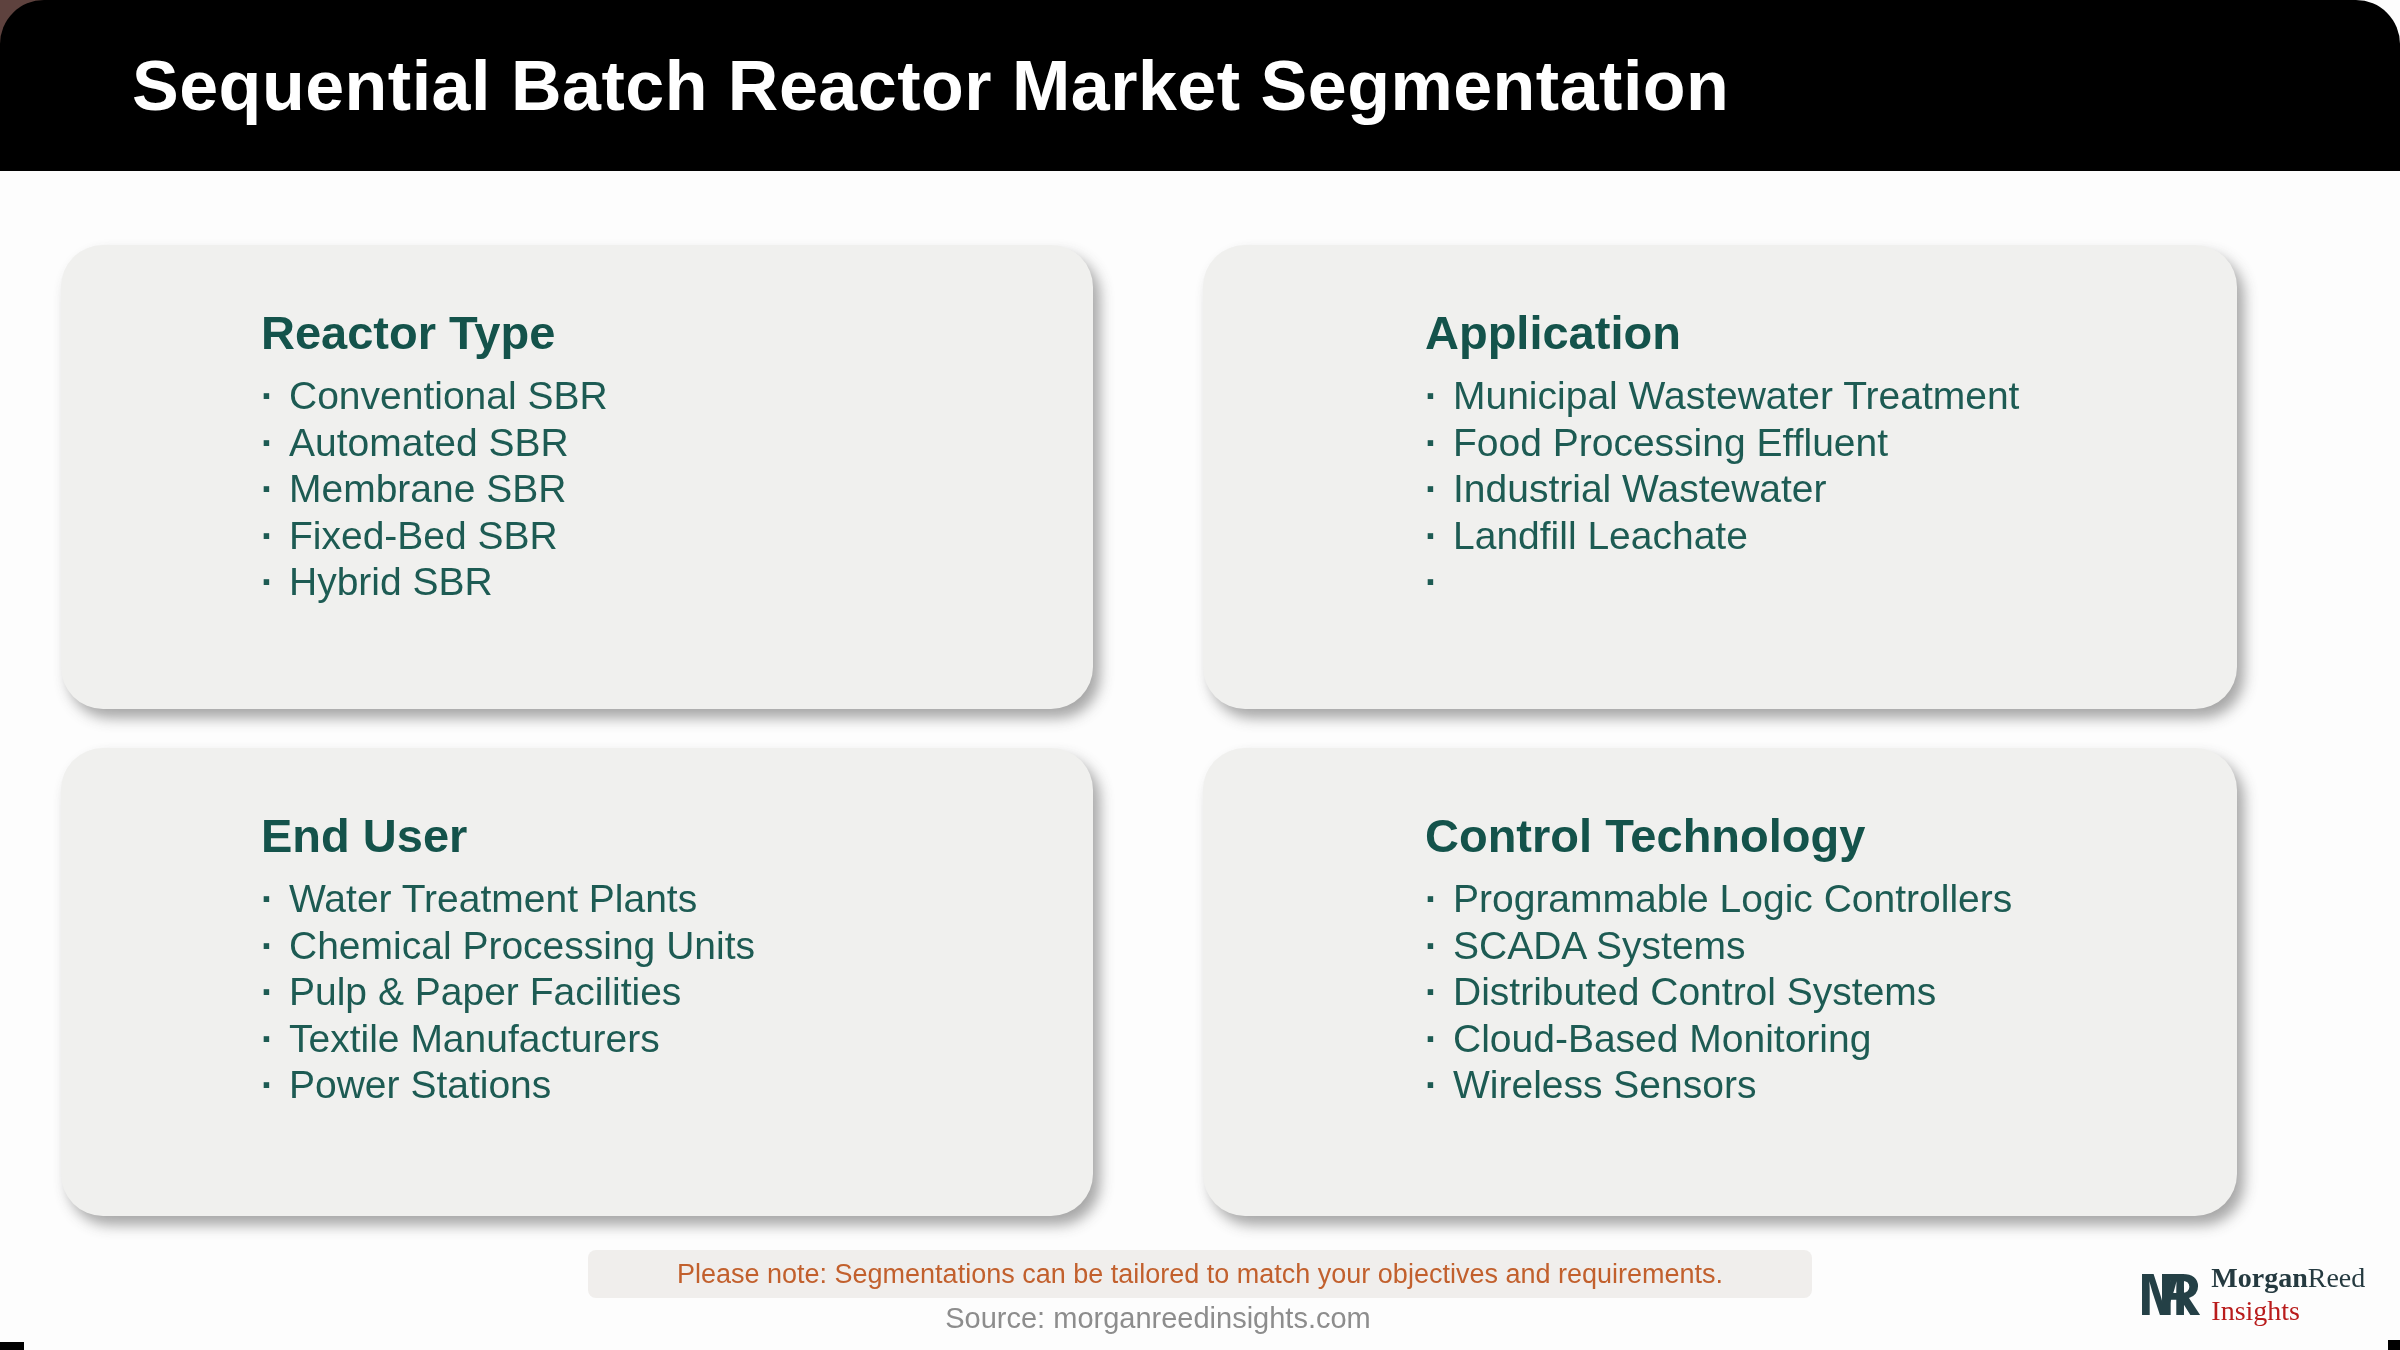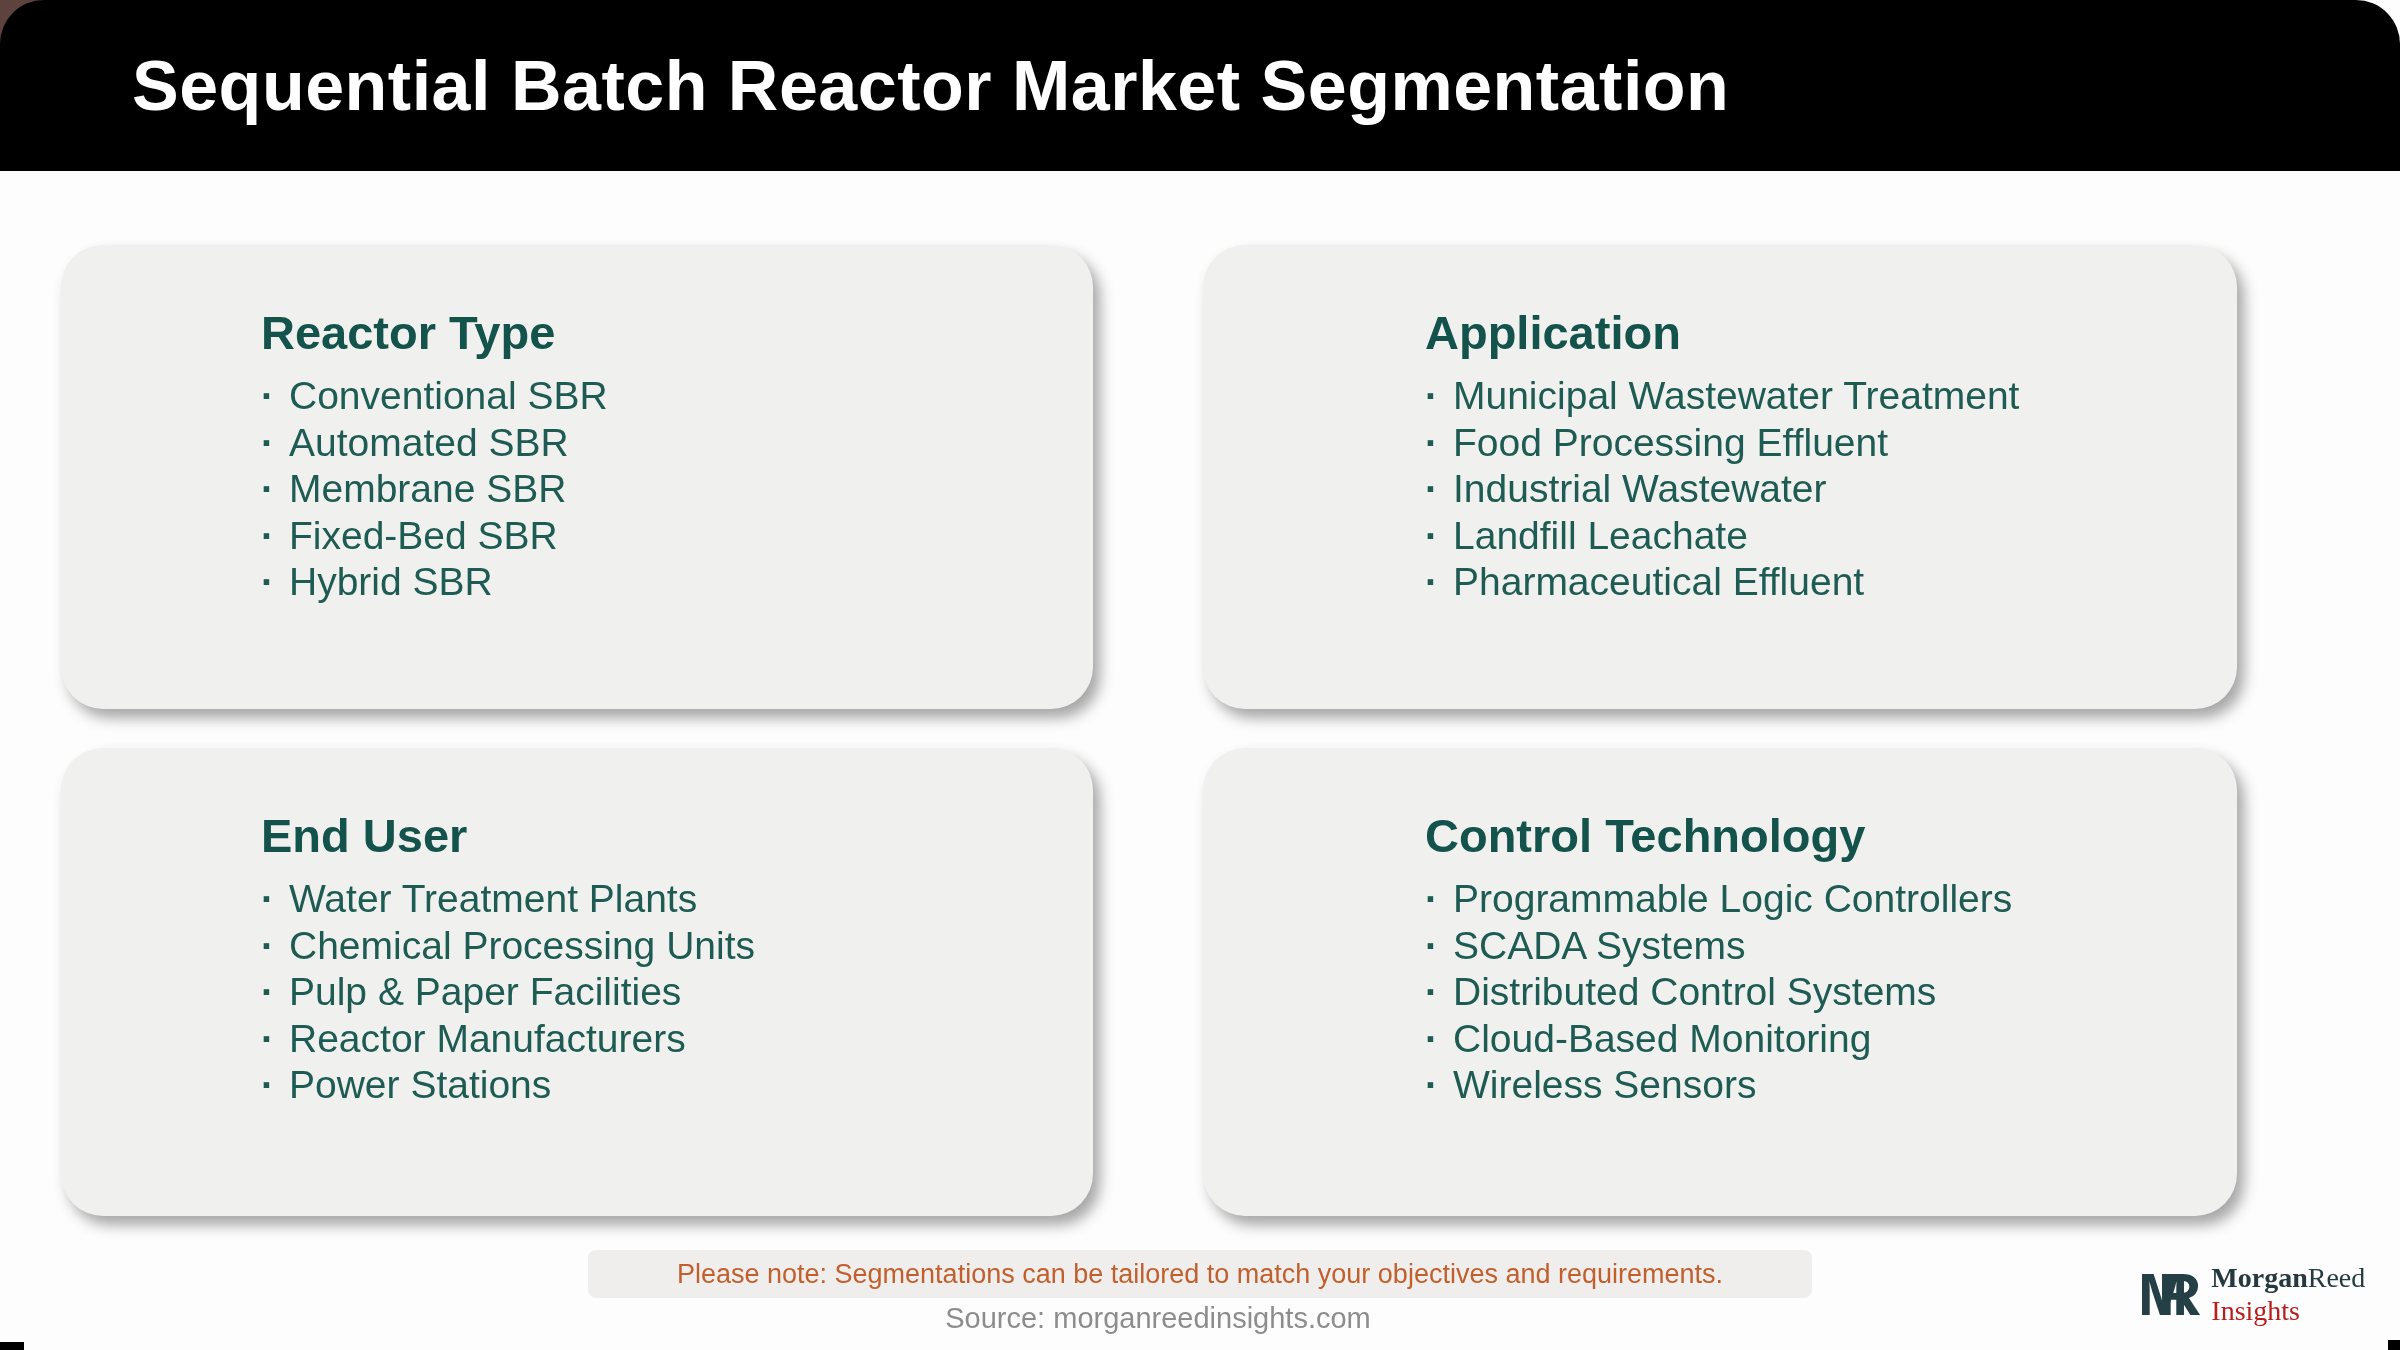--- a/index.html
+++ b/index.html
@@ -168,41 +168,40 @@
     <div class="item">
       <span class="bullet">·</span>
       <span>Industrial Wastewater</span>
     </div>
     <div class="item">
       <span class="bullet">·</span>
       <span>Landfill Leachate</span>
     </div>
     <div class="item">
       <span class="bullet">·</span>
-      <span>Pharmaceutical Effluent</span>
     </div>
   </div>
 
   <div class="card pos-3">
     <div class="card-title">End User</div>
     <div class="item">
       <span class="bullet">·</span>
       <span>Water Treatment Plants</span>
     </div>
     <div class="item">
       <span class="bullet">·</span>
       <span>Chemical Processing Units</span>
     </div>
     <div class="item">
       <span class="bullet">·</span>
       <span>Pulp &amp; Paper Facilities</span>
     </div>
     <div class="item">
       <span class="bullet">·</span>
-      <span>Reactor Manufacturers</span>
+      <span>Textile Manufacturers</span>
     </div>
     <div class="item">
       <span class="bullet">·</span>
       <span>Power Stations</span>
     </div>
   </div>
 
   <div class="card pos-4">
     <div class="card-title">Control Technology</div>
     <div class="item">

